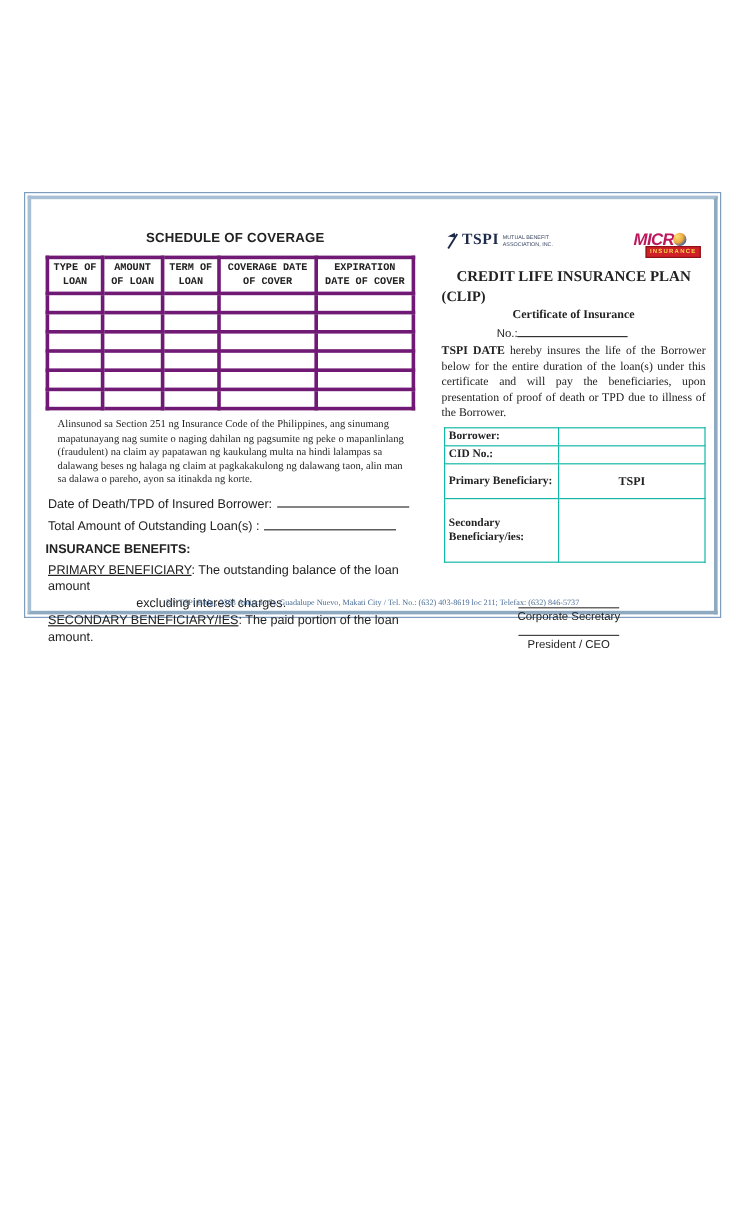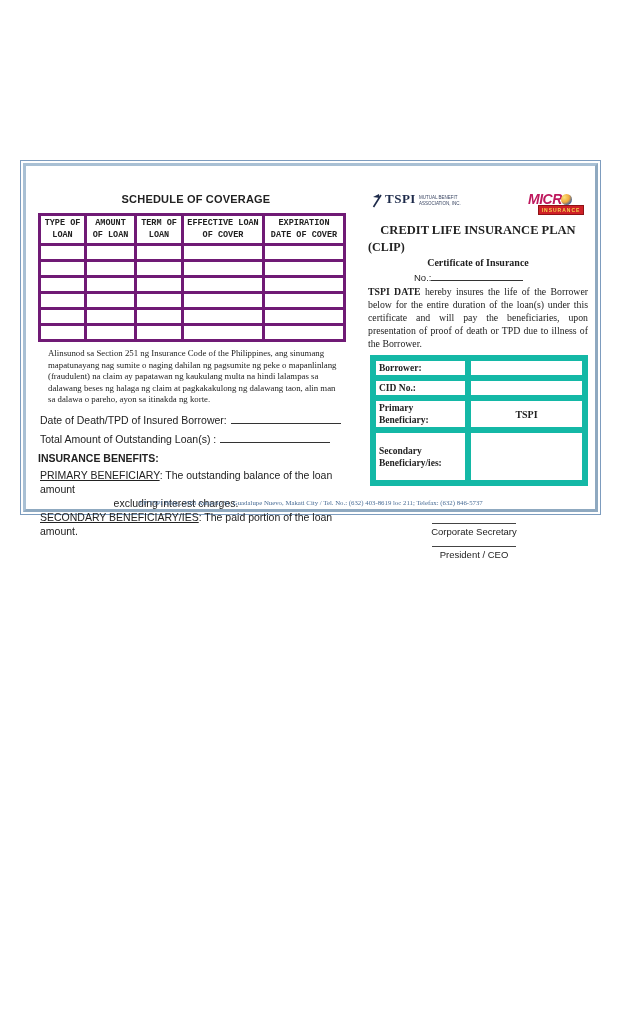--- a/index.html
+++ b/index.html
@@ -62,21 +62,21 @@
   .cert-title3 { text-align:center; font-family:"Liberation Serif", serif; font-weight:bold; font-size:10px; margin-top:2px; }
 
   .no-line { font-family:Liberation Sans, sans-serif; font-size:9.5px; margin:4px 0 2px 46px; }
   .no-blank { width:92px; }
 
   .cert-body { font-family:"Liberation Serif", serif; font-size:9.8px; line-height:13px;
                text-align:justify; margin-top:1px; }
   .cert-body b { font-weight:bold; }
 
   table.info { border-collapse:collapse; width:218px; margin:5px 0 0 2px; table-layout:fixed; }
-  table.info th, table.info td { border:6px solid #14b8a6; font-family:"Liberation Serif", serif; }
+  table.info th, table.info td { border:1px solid #14b8a6; font-family:"Liberation Serif", serif; }
   table.info th { width:95px; text-align:left; font-weight:bold; font-size:9.5px; padding:1px 3px; vertical-align:middle; line-height:12px; }
   table.info td { font-weight:bold; font-size:10px; text-align:center; vertical-align:middle; }
   tr.info-r1 th, tr.info-r1 td { height:15px; }
   tr.info-r2 th, tr.info-r2 td { height:15px; }
   tr.info-r3 th, tr.info-r3 td { height:29px; }
   tr.info-r4 th, tr.info-r4 td { height:53px; }
 
   .sig-row { display:flex; margin:28px 0 0 16px;flex-direction:column; }
   .sig { margin-right:24px; text-align:center; }
   .sig-line { display:block; border-bottom:1px solid #444; width:84px; height:10px; margin:0 auto; }
@@ -95,21 +95,21 @@
 
         <div class="left-col">
           <div class="schedule-title">SCHEDULE OF COVERAGE</div>
 
           <table class="coverage">
             <thead>
               <tr>
                 <th class="cov-c1">TYPE OF LOAN</th>
                 <th class="cov-c2">AMOUNT OF LOAN</th>
                 <th class="cov-c3">TERM OF LOAN</th>
-                <th class="cov-c4">EFFECTIVE LOAN OF COVER</th>
+                <th class="cov-c4">COVERAGE DATE OF COVER</th>
                 <th class="cov-c5">EXPIRATION DATE OF COVER</th>
               </tr>
             </thead>
             <tbody>
               <tr>
                   <td></td>
                   <td></td>
                   <td></td>
                   <td></td>
                   <td></td>

